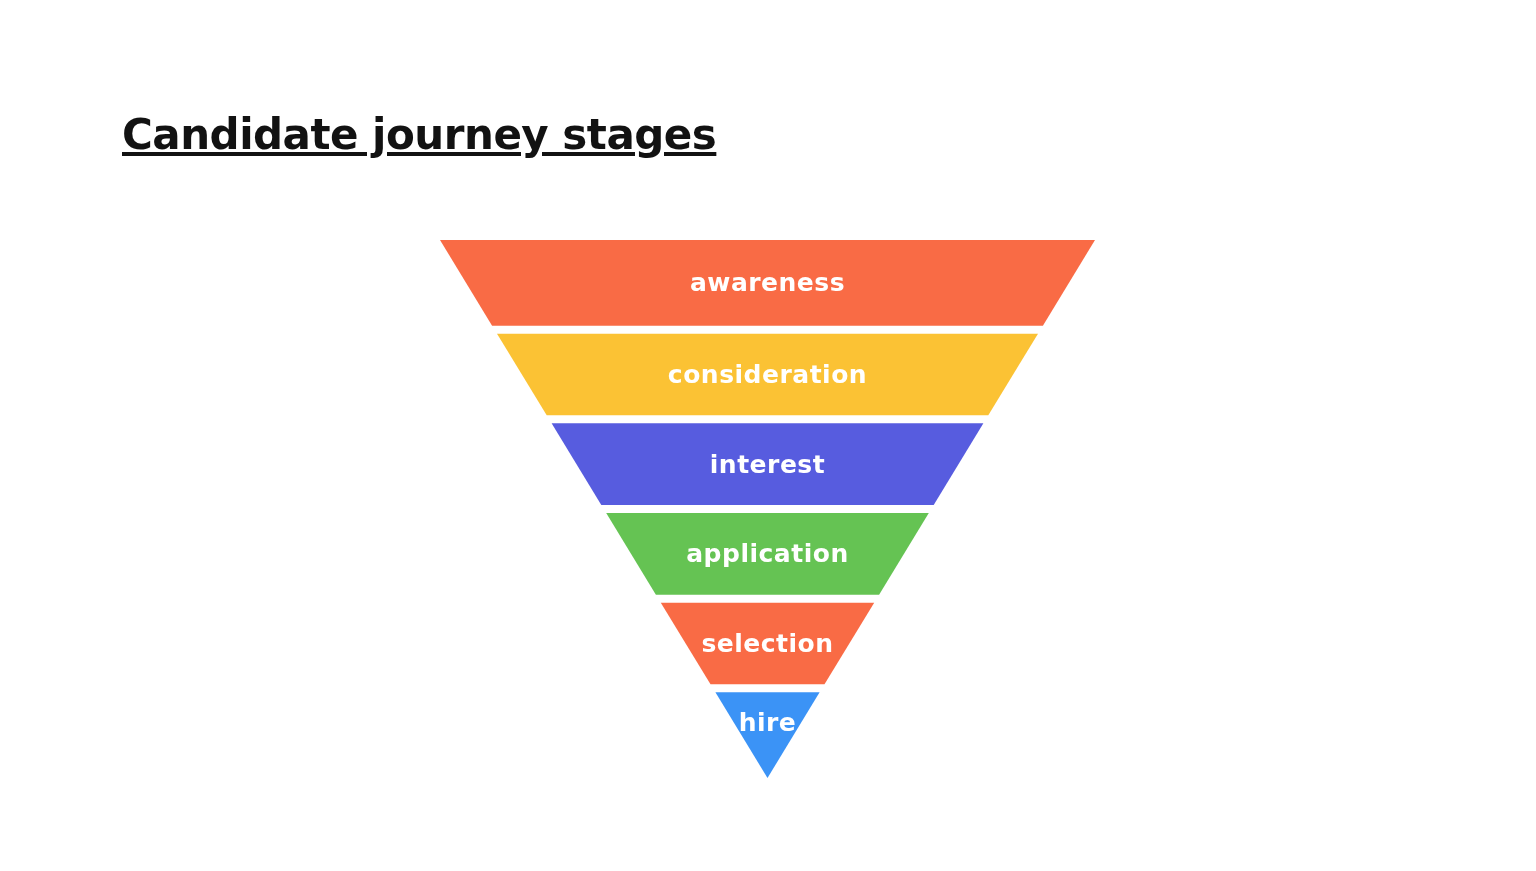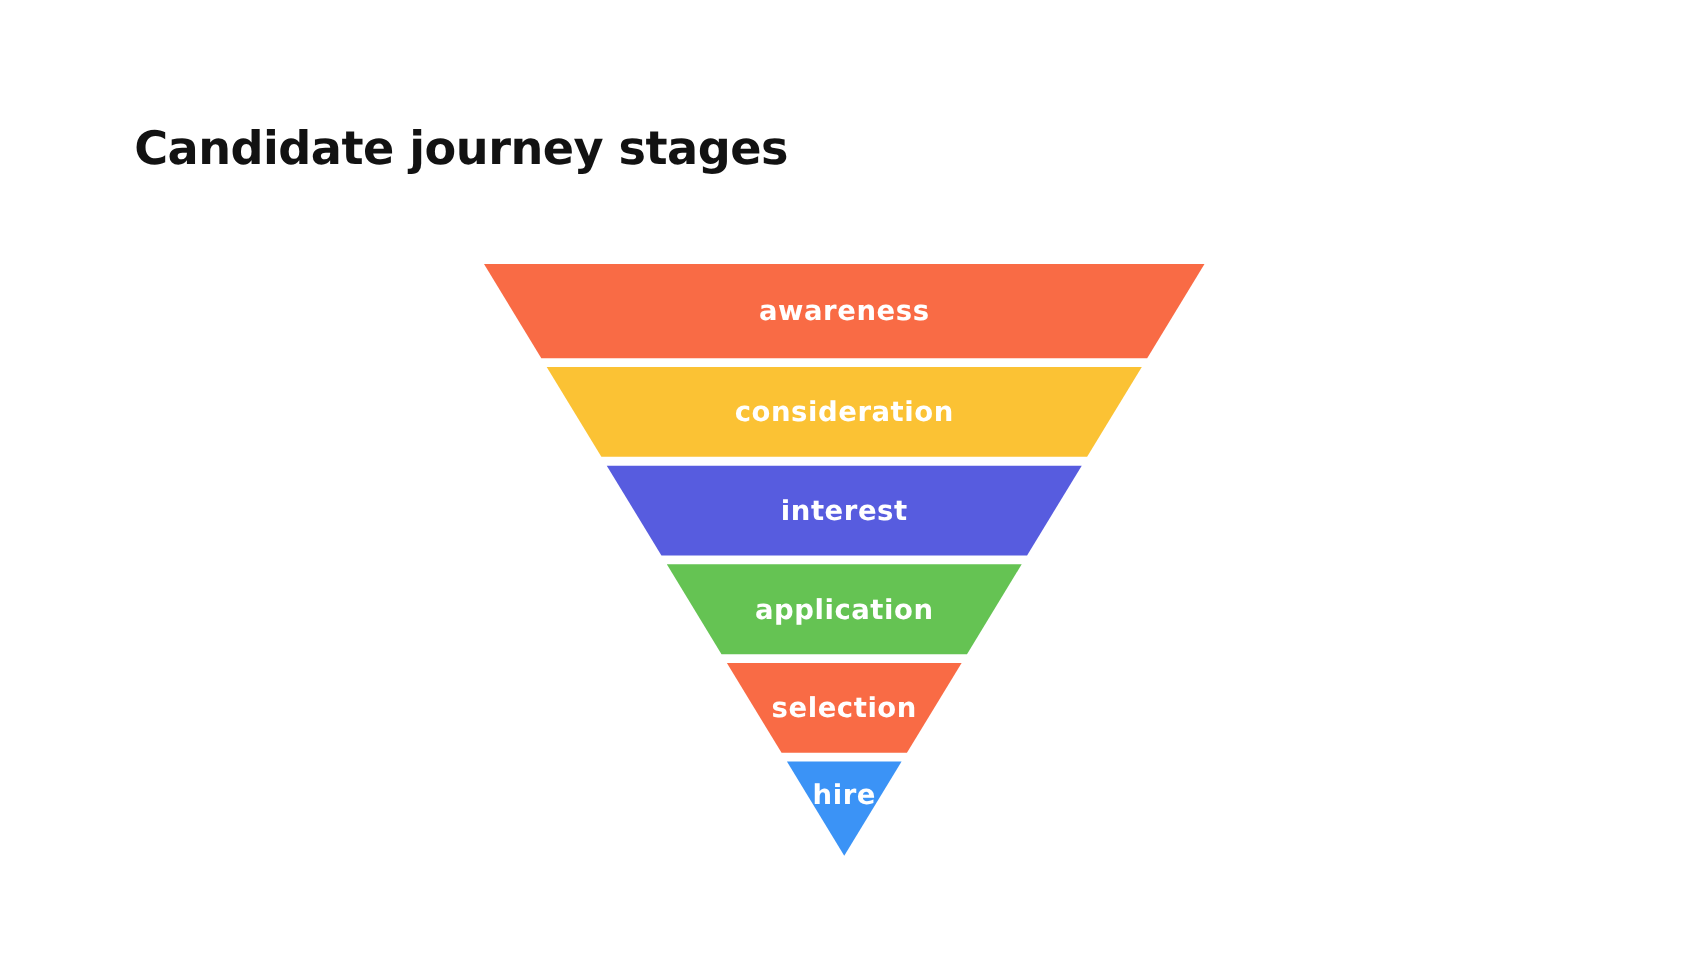--- a/index.html
+++ b/index.html
@@ -39,21 +39,21 @@
     font-weight: 700;
     letter-spacing: 0.5px;
     text-anchor: middle;
     dominant-baseline: central;
   }
 </style>
 </head>
 <body>
 
 <div class="canvas">
-  <h1 class="page-title" style="color: rgb(18, 18, 18);">Candidate journey stages</h1>
+  <h1 class="page-title" style="color: rgb(18, 18, 18); text-decoration: underline;">Candidate journey stages</h1>
 
   <svg id="funnel-svg" class="funnel-svg" viewBox="0 0 1536 871" aria-hidden="false">
       <polygon points="440.0,240.0 1095.0,240.0 1042.9,325.7 492.1,325.7" fill="#F96B45"></polygon>
       <text x="767.5" y="282.83333333333337" class="stage-label" fill="#ffffff">awareness</text>
       <polygon points="497.0,333.7 1038.0,333.7 988.3,415.3 546.7,415.3" fill="#FBC234"></polygon>
       <text x="767.5" y="374.5" class="stage-label" fill="#ffffff">consideration</text>
       <polygon points="551.6,423.3 983.4,423.3 933.7,505.0 601.3,505.0" fill="#575CDF"></polygon>
       <text x="767.5" y="464.1666666666667" class="stage-label" fill="#ffffff">interest</text>
       <polygon points="606.2,513.0 928.8,513.0 879.1,594.7 655.9,594.7" fill="#65C353"></polygon>
       <text x="767.5" y="553.8333333333334" class="stage-label" fill="#ffffff">application</text>

